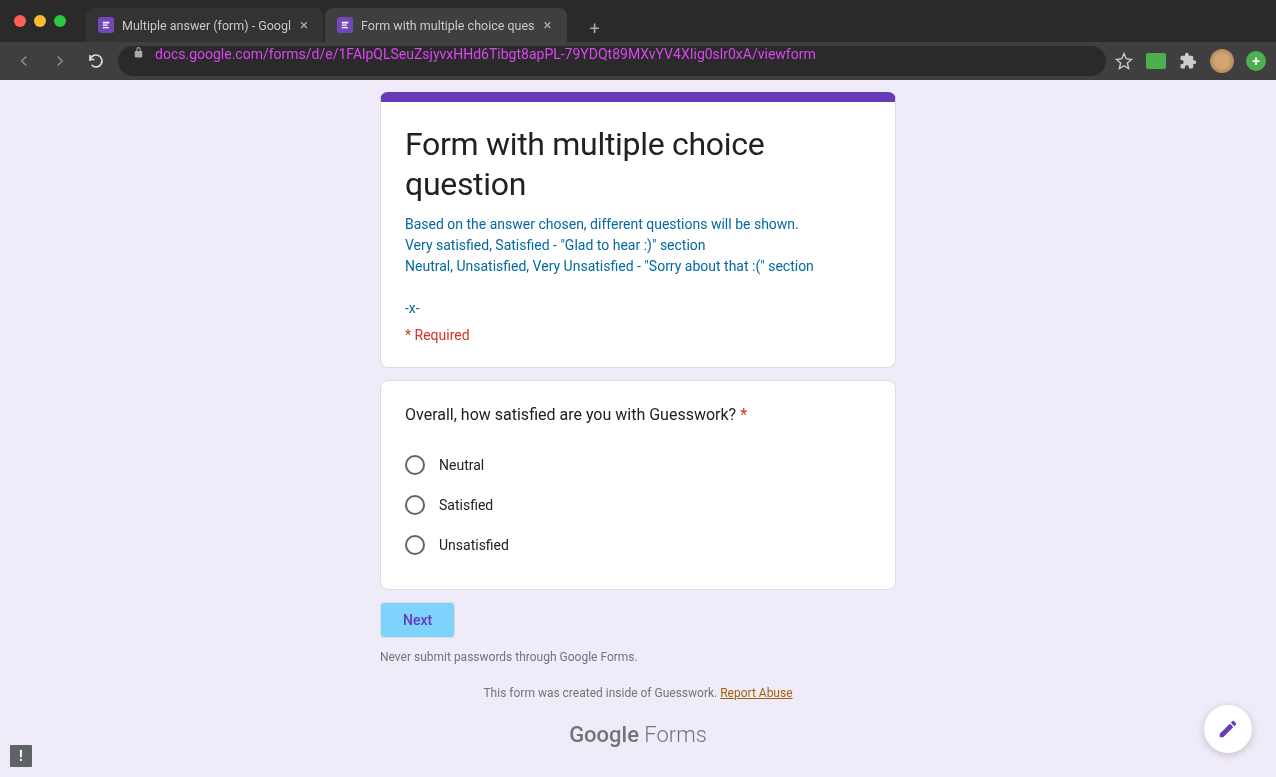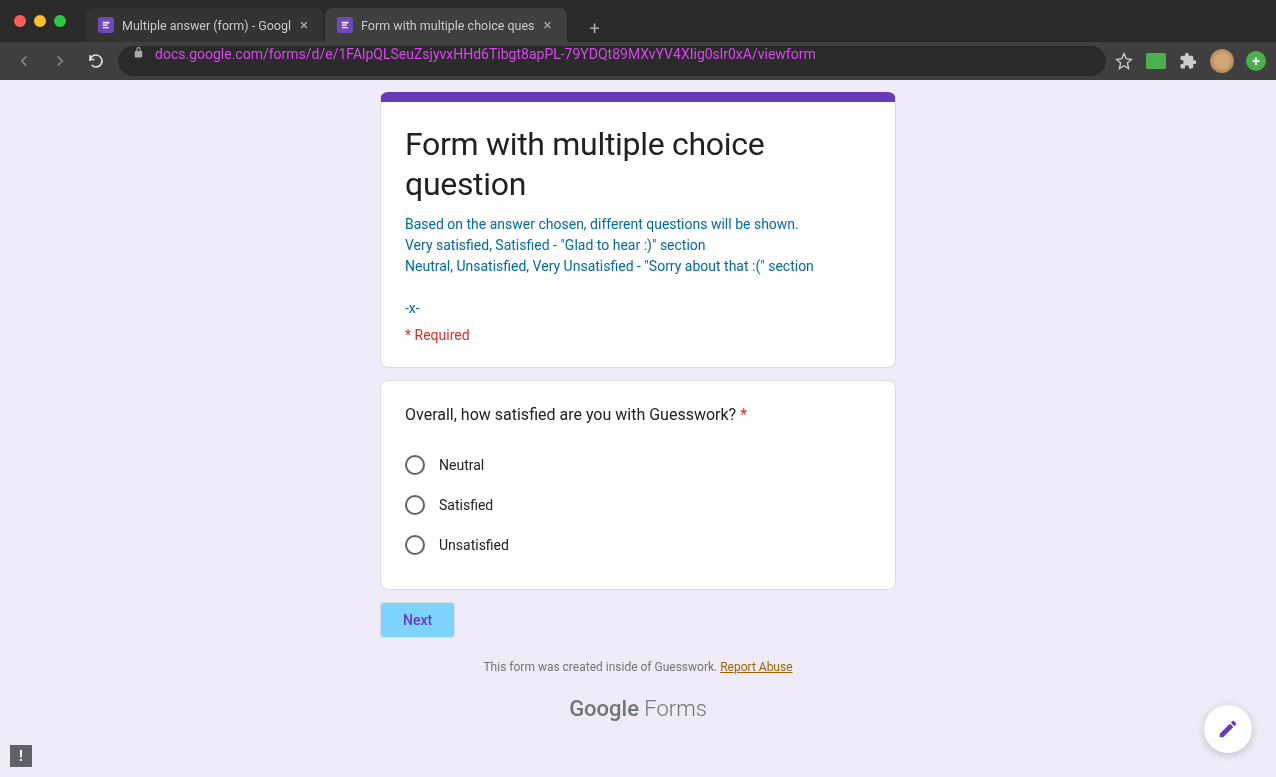--- a/index.html
+++ b/index.html
@@ -419,20 +419,21 @@
         </label>
         <label class="radio-option">
           <span class="radio-circle"></span>
           <span class="radio-label">Unsatisfied</span>
         </label>
       </div>
     </div>
 
     <button class="next-btn">Next</button>
 
+    <div class="warning-text">Never submit passwords through Google Forms.</div>
 
     <div class="footer-row">
       <span>This form was created inside of Guesswork. </span><a href="#">Report Abuse</a>
     </div>
 
     <div class="google-forms-logo">
       <span class="g">Google</span><span class="f"> Forms</span>
     </div>
   </div>
 

